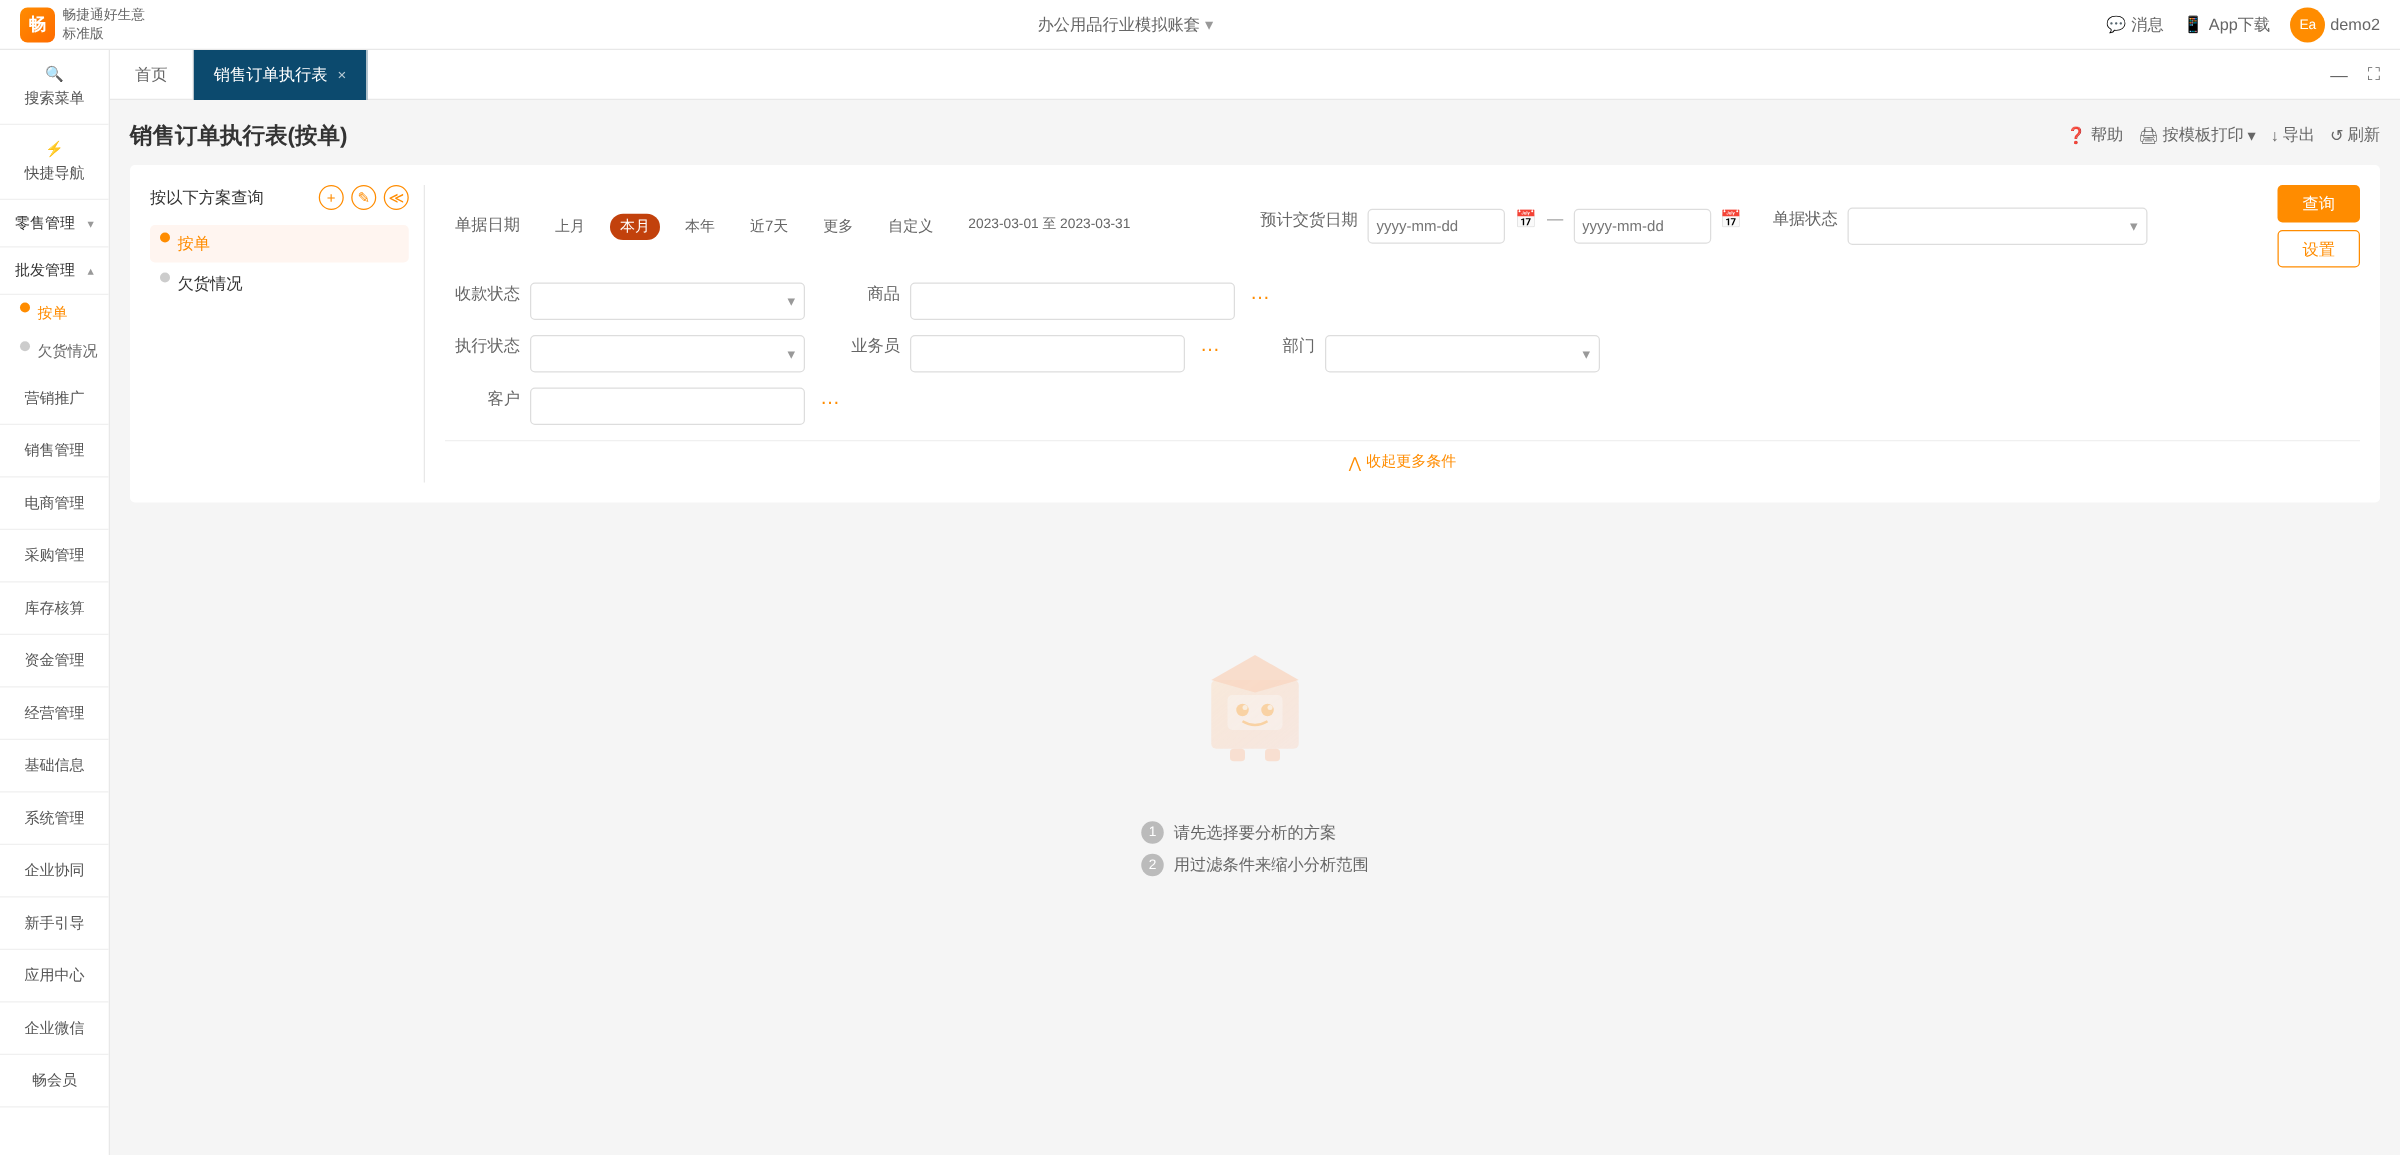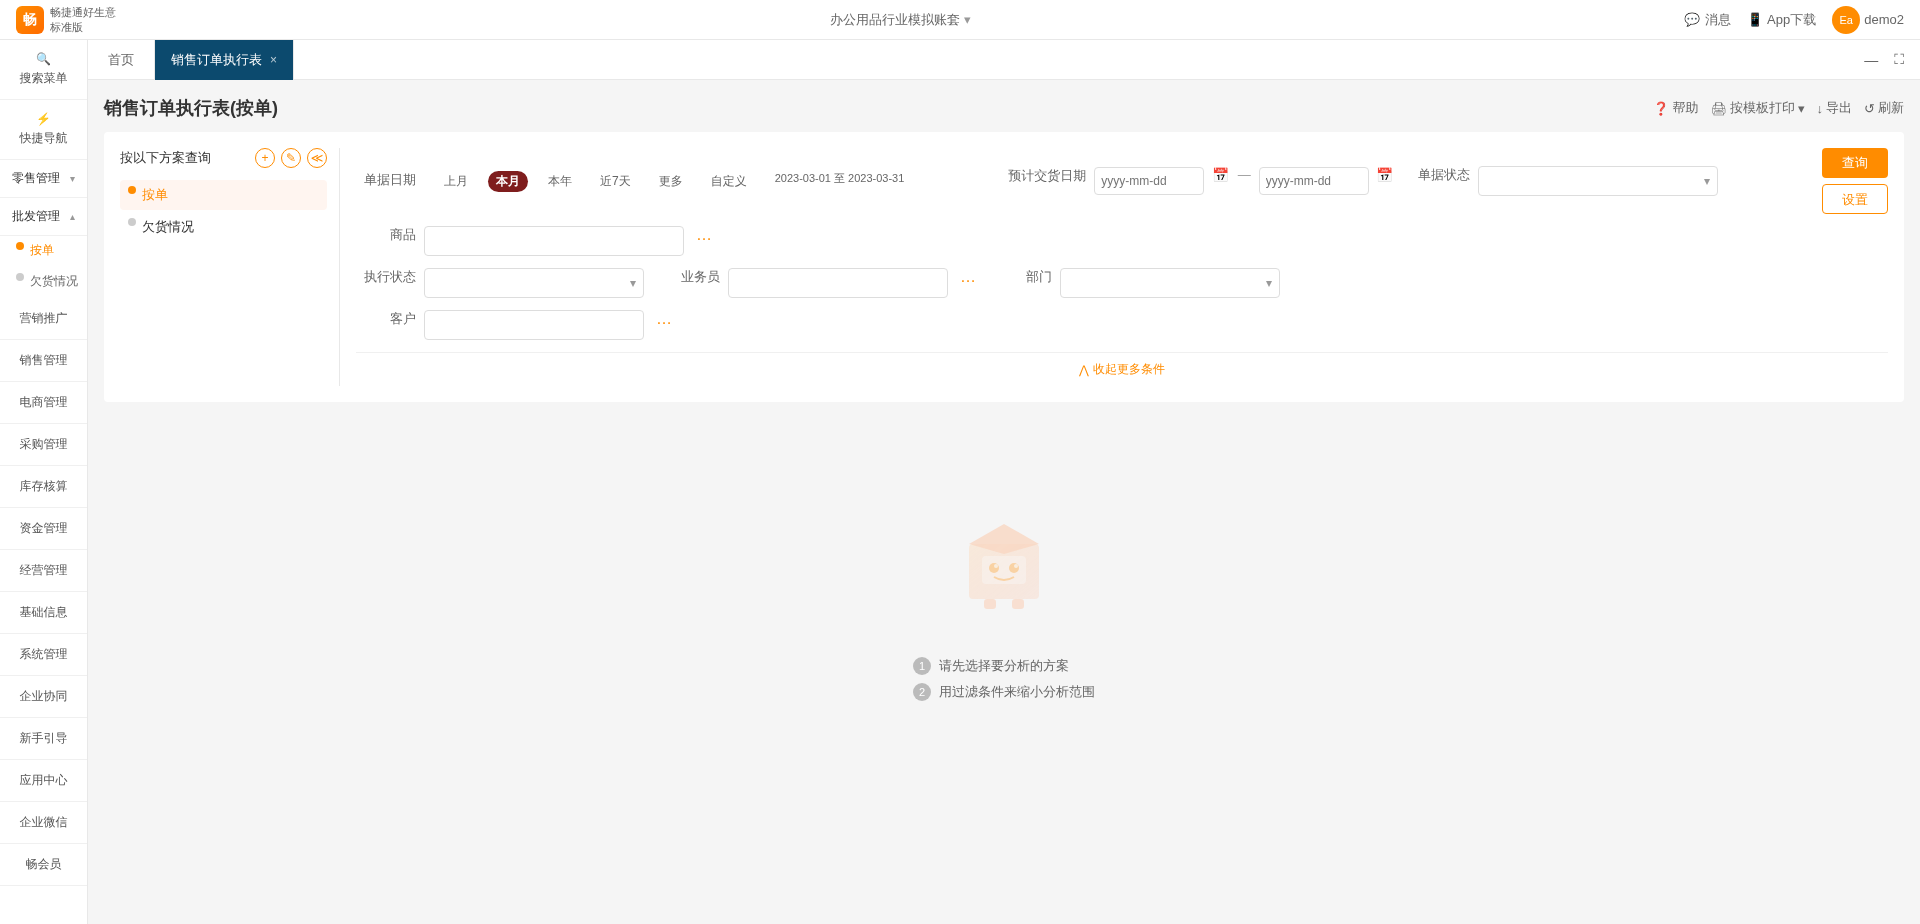--- a/index.html
+++ b/index.html
@@ -60,21 +60,21 @@
     .filter-right { flex: 1; padding-left: 16px; }
     .filter-row { display: flex; align-items: center; gap: 16px; margin-bottom: 12px; flex-wrap: wrap; }
     .filter-field { display: flex; align-items: flex-start; gap: 8px; }
     .filter-label { font-size: 13px; color: #666; white-space: nowrap; min-width: 60px; text-align: right; }
     .filter-input { height: 30px; border: 1px solid #ddd; border-radius: 4px; padding: 0 8px; font-size: 12px; color: #333; background: #fff; min-width: 140px; }
     .filter-select { height: 30px; border: 1px solid #ddd; border-radius: 4px; padding: 0 8px; font-size: 12px; color: #333; background: #fff; min-width: 200px; appearance: none; cursor: pointer; }
     .filter-select-wrap { position: relative; display: inline-block; }
     .filter-select-wrap::after { content: "▾"; position: absolute; right: 8px; top: 50%; transform: translateY(-50%); color: #999; pointer-events: none; font-size: 12px; }
     .date-tabs { display: flex; gap: 0; margin-right: 8px; }
     .date-tab { padding: 2px 8px; font-size: 12px; cursor: pointer; color: #666; border-radius: 2px; margin-left: 12px; }
-    .date-tab.active { background: #7f1d1d; color: #fff; border-radius: 12px; font-weight: bold; }
+    .date-tab.active { background: #c2410c; color: #fff; border-radius: 12px; }
     .date-input { height: 28px; border: 1px solid #ddd; border-radius: 4px; padding: 0 6px; font-size: 12px; width: 110px; }
     .cal-icon { color: #ff8c00; font-size: 14px; cursor: pointer; }
     .dash { color: #999; }
     .filter-dots { color: #ff8c00; cursor: pointer; font-size: 16px; margin-left: 4px; }
 
     
     .search-btn { background: #ff8c00; color: #fff; border: none; border-radius: 4px; padding: 6px 20px; cursor: pointer; font-size: 13px; height: 30px; }
     .settings-btn { background: #fff; color: #ff8c00; border: 1px solid #ff8c00; border-radius: 4px; padding: 6px 16px; cursor: pointer; font-size: 13px; height: 30px; }
 
     .collapse-btn { text-align: center; padding: 8px; color: #ff8c00; cursor: pointer; font-size: 12px; border-top: 1px solid #f0f0f0; margin-top: 4px; display: flex; align-items: center; justify-content: center; gap: 4px; }
@@ -305,20 +305,28 @@
               </div>
 
               <div class="filter-actions">
                 <button class="search-btn">查询</button>
                 <button class="settings-btn">设置</button>
               </div>
             </div>
 
             <div class="filter-row">
               <div class="filter-field">
+                <span class="filter-label">收款状态</span>
+                <div class="filter-select-wrap">
+                  <select class="filter-select" style="min-width:220px;">
+                    <option value=""></option>
+                  </select>
+                </div>
+              </div>
+              <div class="filter-field">
                 <span class="filter-label">商品</span>
                 <input class="filter-input" type="text" style="min-width: 260px;">
                 <span class="filter-dots">…</span>
               </div>
             </div>
 
             <div class="filter-row">
               <div class="filter-field">
                 <span class="filter-label">执行状态</span>
                 <div class="filter-select-wrap">

